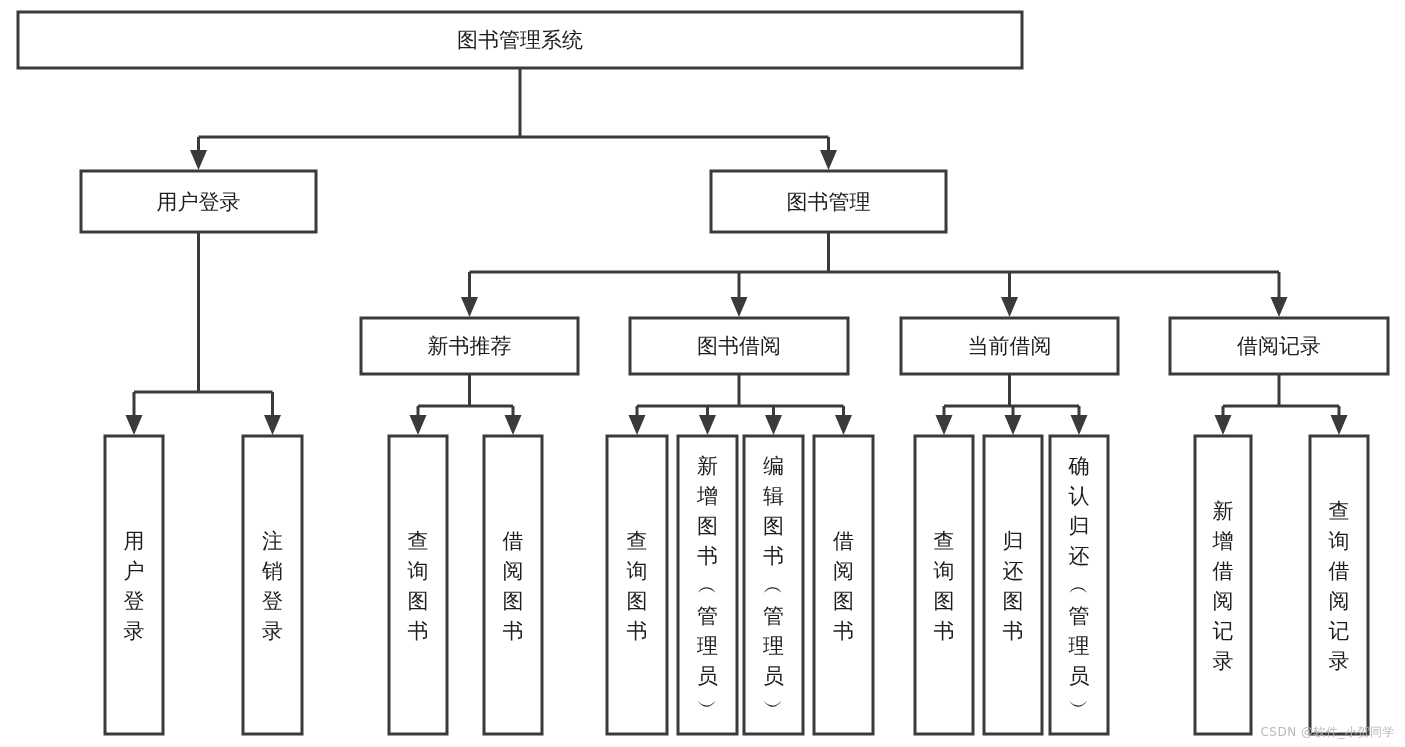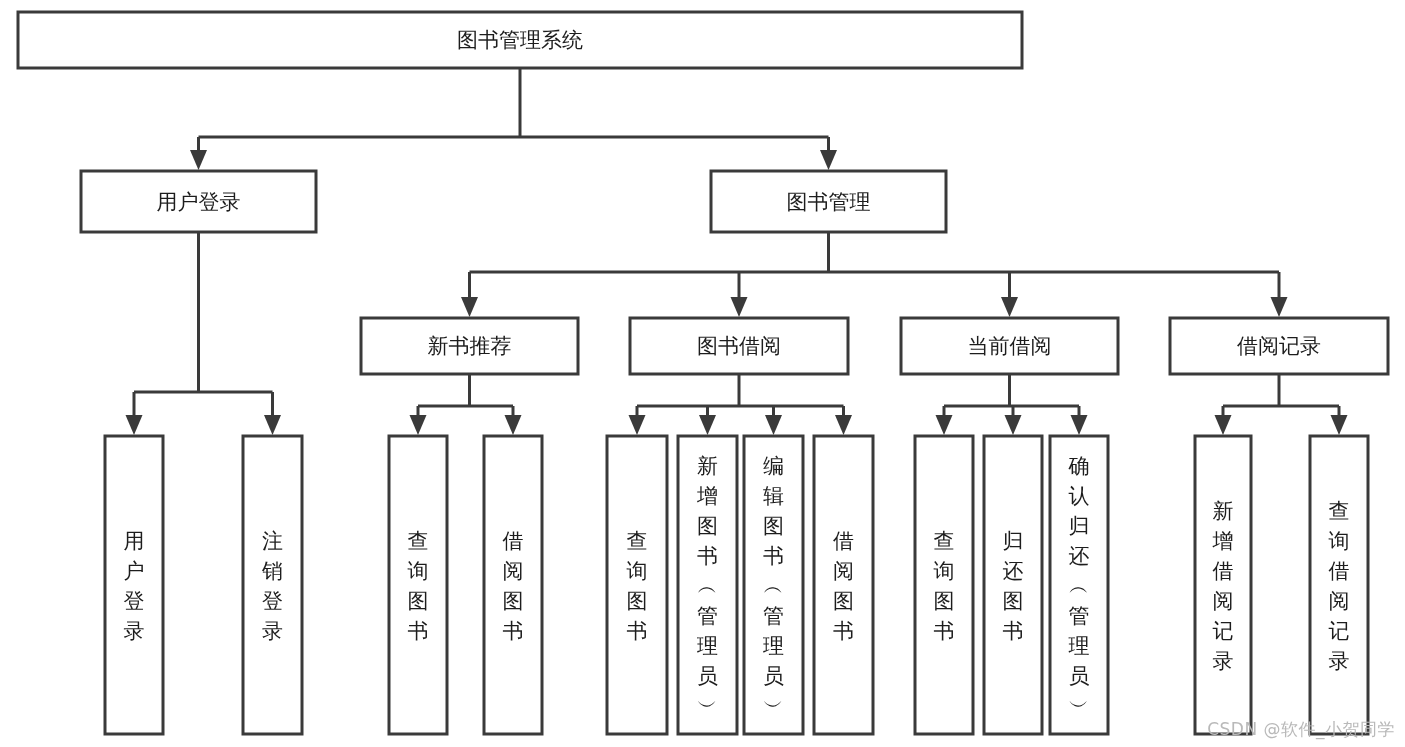--- a/index.html
+++ b/index.html
@@ -53,21 +53,21 @@
     font-family: "DejaVu Sans", "Liberation Sans", sans-serif;
     font-size: 21px;
     fill: #1d1d1d;
     text-anchor: middle;
   }
   .watermark {
     position: absolute;
     right: 10px;
     bottom: 6px;
     font-family: "DejaVu Sans", "Liberation Sans", sans-serif;
-    font-size: 17px;
+    font-size: 12px;
     color: #b9b9b9;
     letter-spacing: 0.5px;
     white-space: nowrap;
     pointer-events: none;
   }
 </style>
 </head>
 <body>
 
 <div id="diagram-root">

